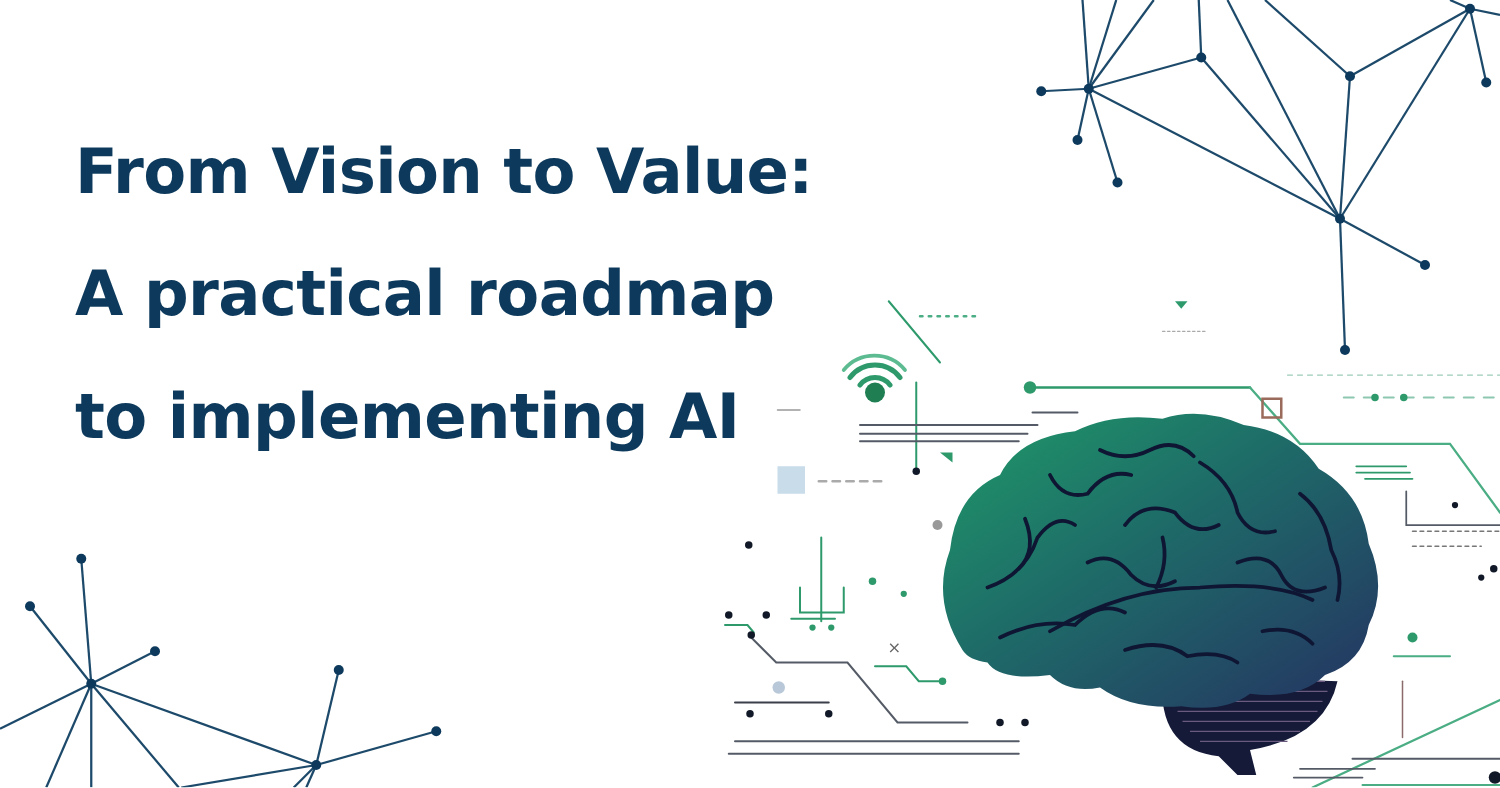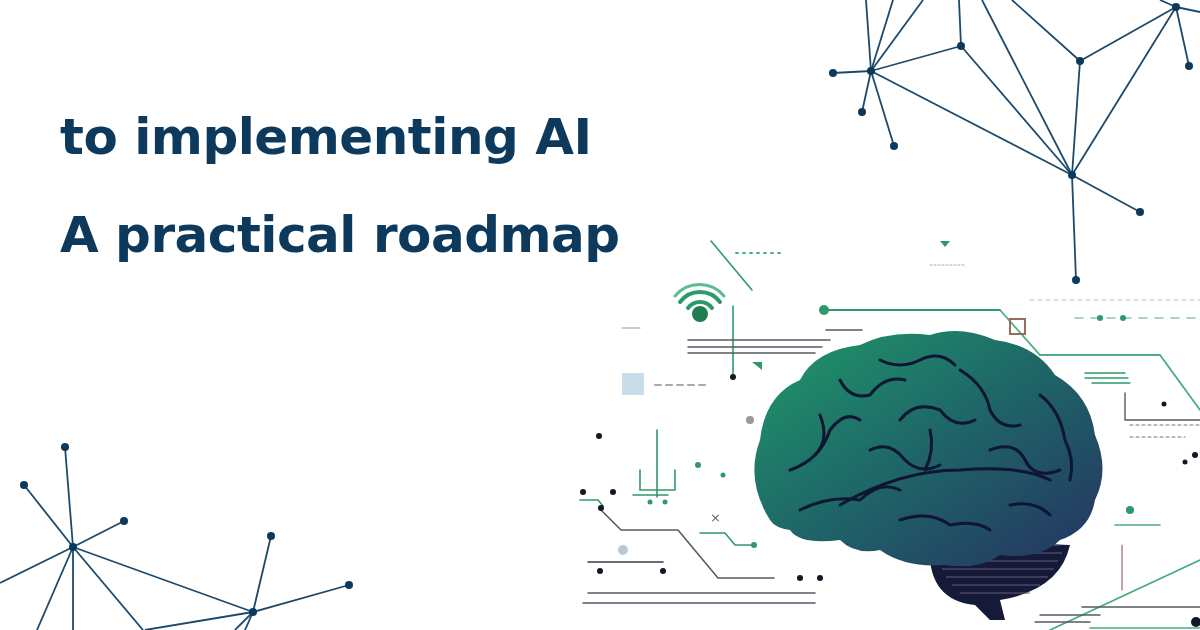--- a/index.html
+++ b/index.html
@@ -9,22 +9,23 @@
     color:#0d3a5c; font-family:"DejaVu Sans", sans-serif; font-weight:bold;
     font-size:50px; line-height:98px; letter-spacing:-0.5px;
   }
   .title span { display:block; }
   svg.layer { position:absolute; left:0; top:0; }
 </style>
 </head>
 <body>
 
 <h1 class="title">
+  <span>From Vision to Value:</span>
+  <span>A practical roadmap</span>
   <span>to implementing AI</span>
-  <span>A practical roadmap</span>
 </h1>
 
 <svg class="layer" width="1200" height="630">
   <g stroke="#1d4a6a" stroke-width="1.8" fill="none">
     <line x1="871" y1="71" x2="833" y2="73"></line>
     <line x1="871" y1="71" x2="862" y2="112"></line>
     <line x1="871" y1="71" x2="894" y2="146"></line>
     <line x1="871" y1="71" x2="961" y2="46"></line>
     <line x1="871" y1="71" x2="866" y2="0"></line>
     <line x1="871" y1="71" x2="893" y2="0"></line>

